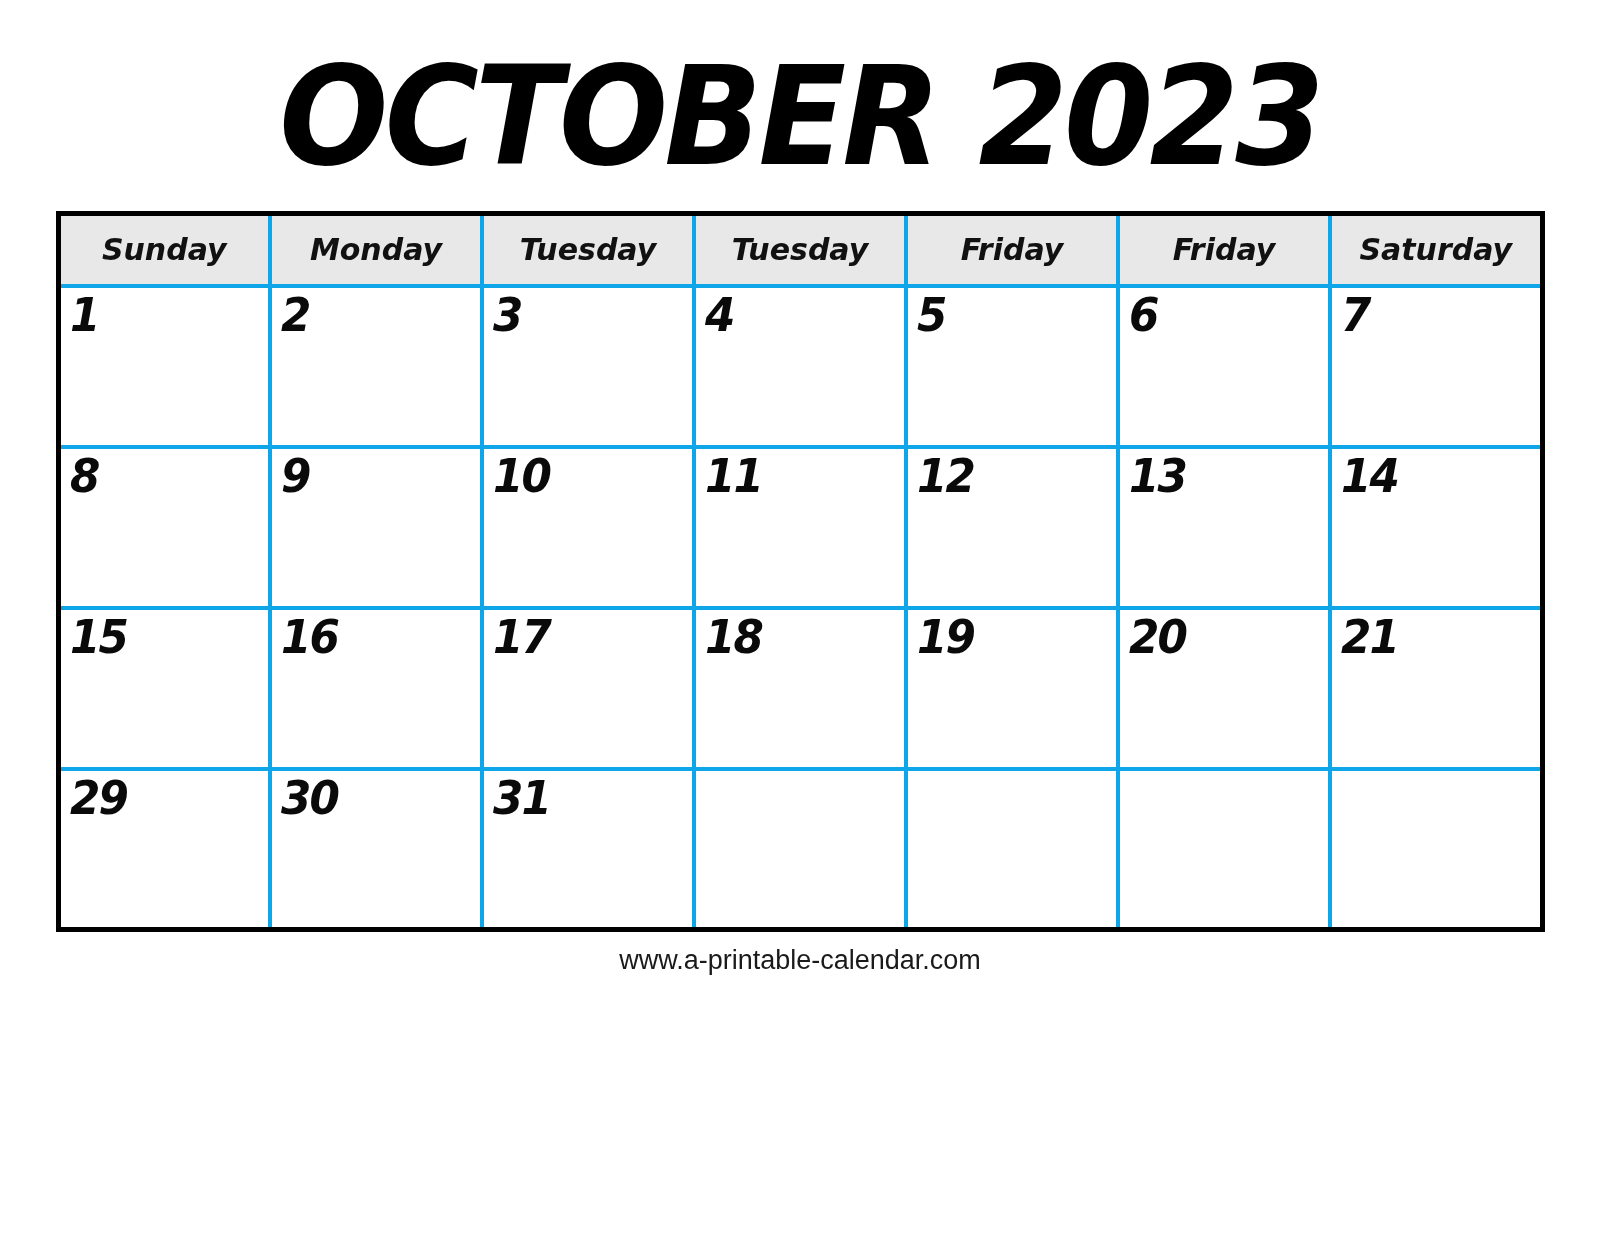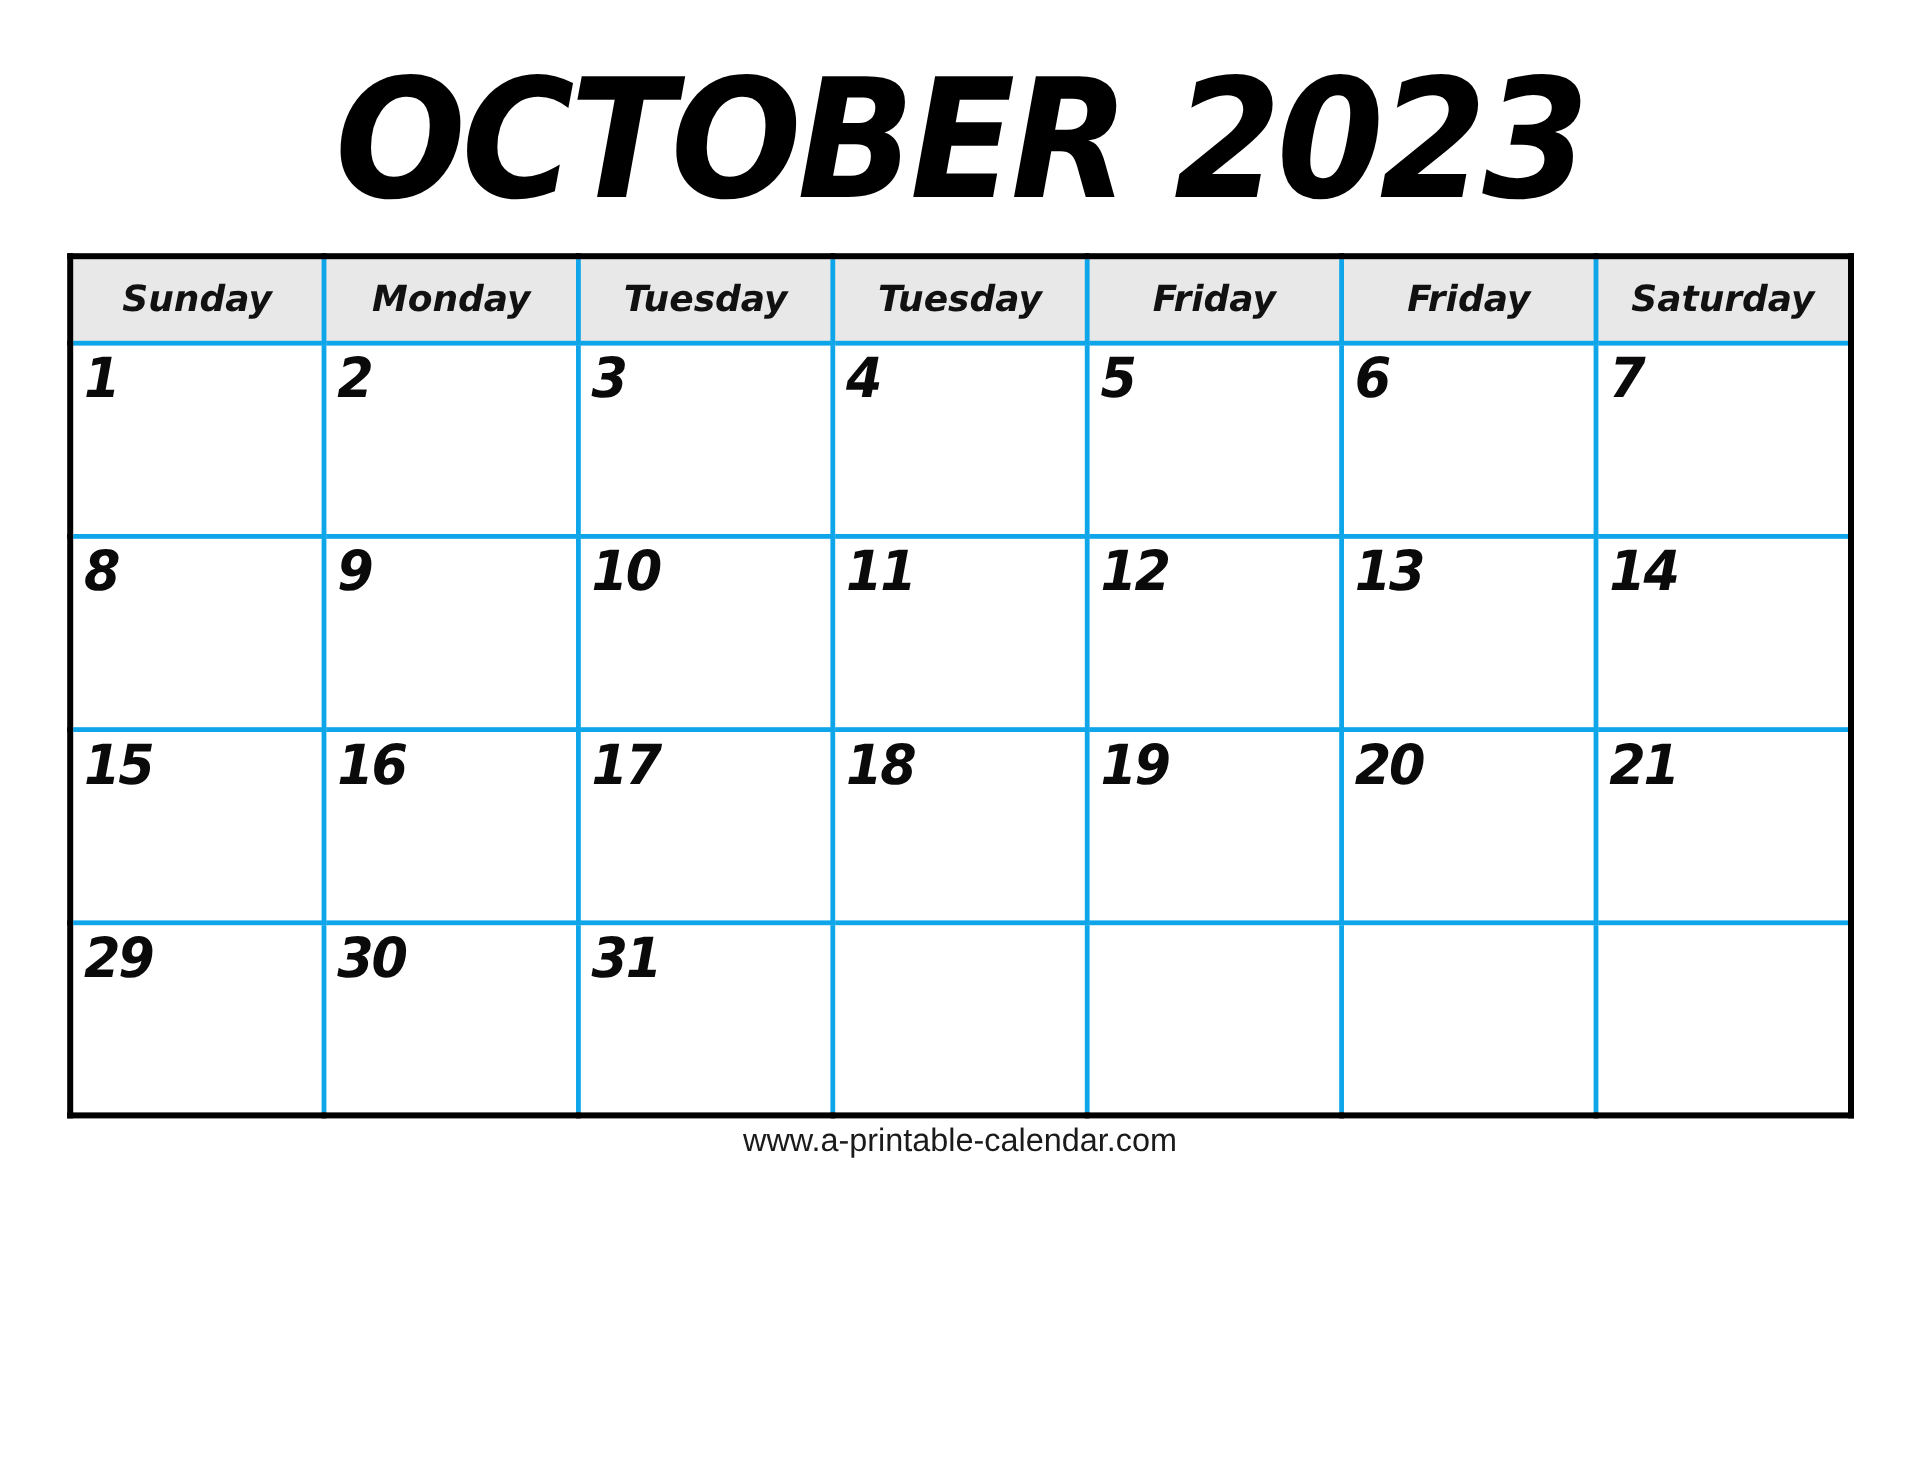--- a/index.html
+++ b/index.html
@@ -72,21 +72,21 @@
     font-style: italic;
     font-weight: bold;
     font-size: 46px;
     line-height: 1.1;
     letter-spacing: -2px;
     color: #0a0a0a;
     transform: scaleX(0.95);
     transform-origin: left top;
   }
   .footer-url {
-    margin-top: 3px;
+    margin-top: 13px;
     text-align: center;
     font-family: "Liberation Sans", "DejaVu Sans", sans-serif;
     font-size: 27px;
     font-weight: 400;
     color: #1a1a1a;
   }
 </style>
 </head>
 <body>
 

